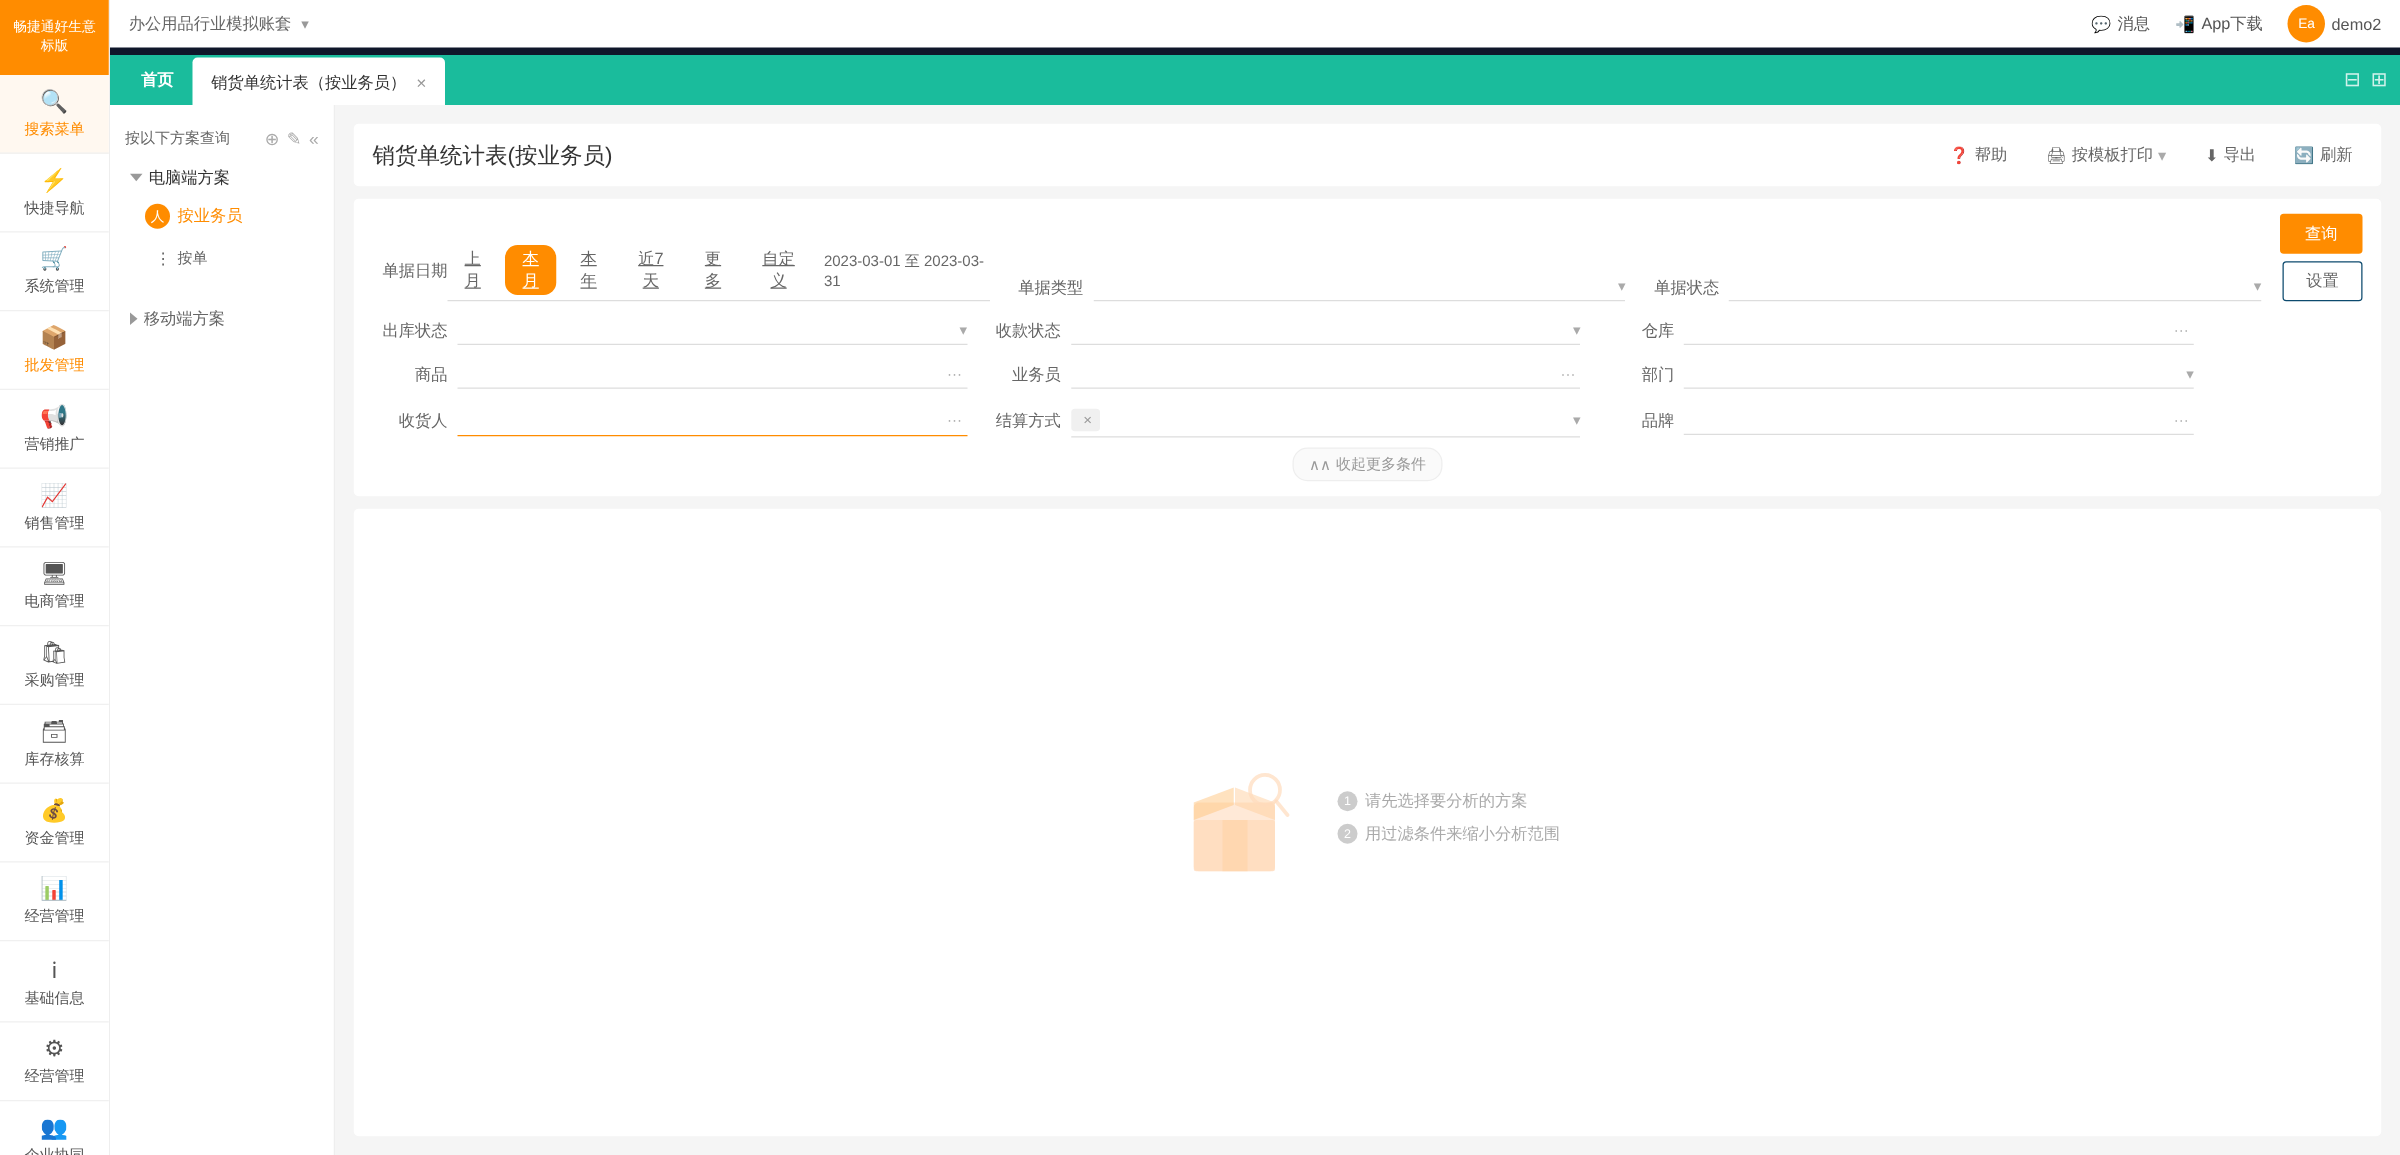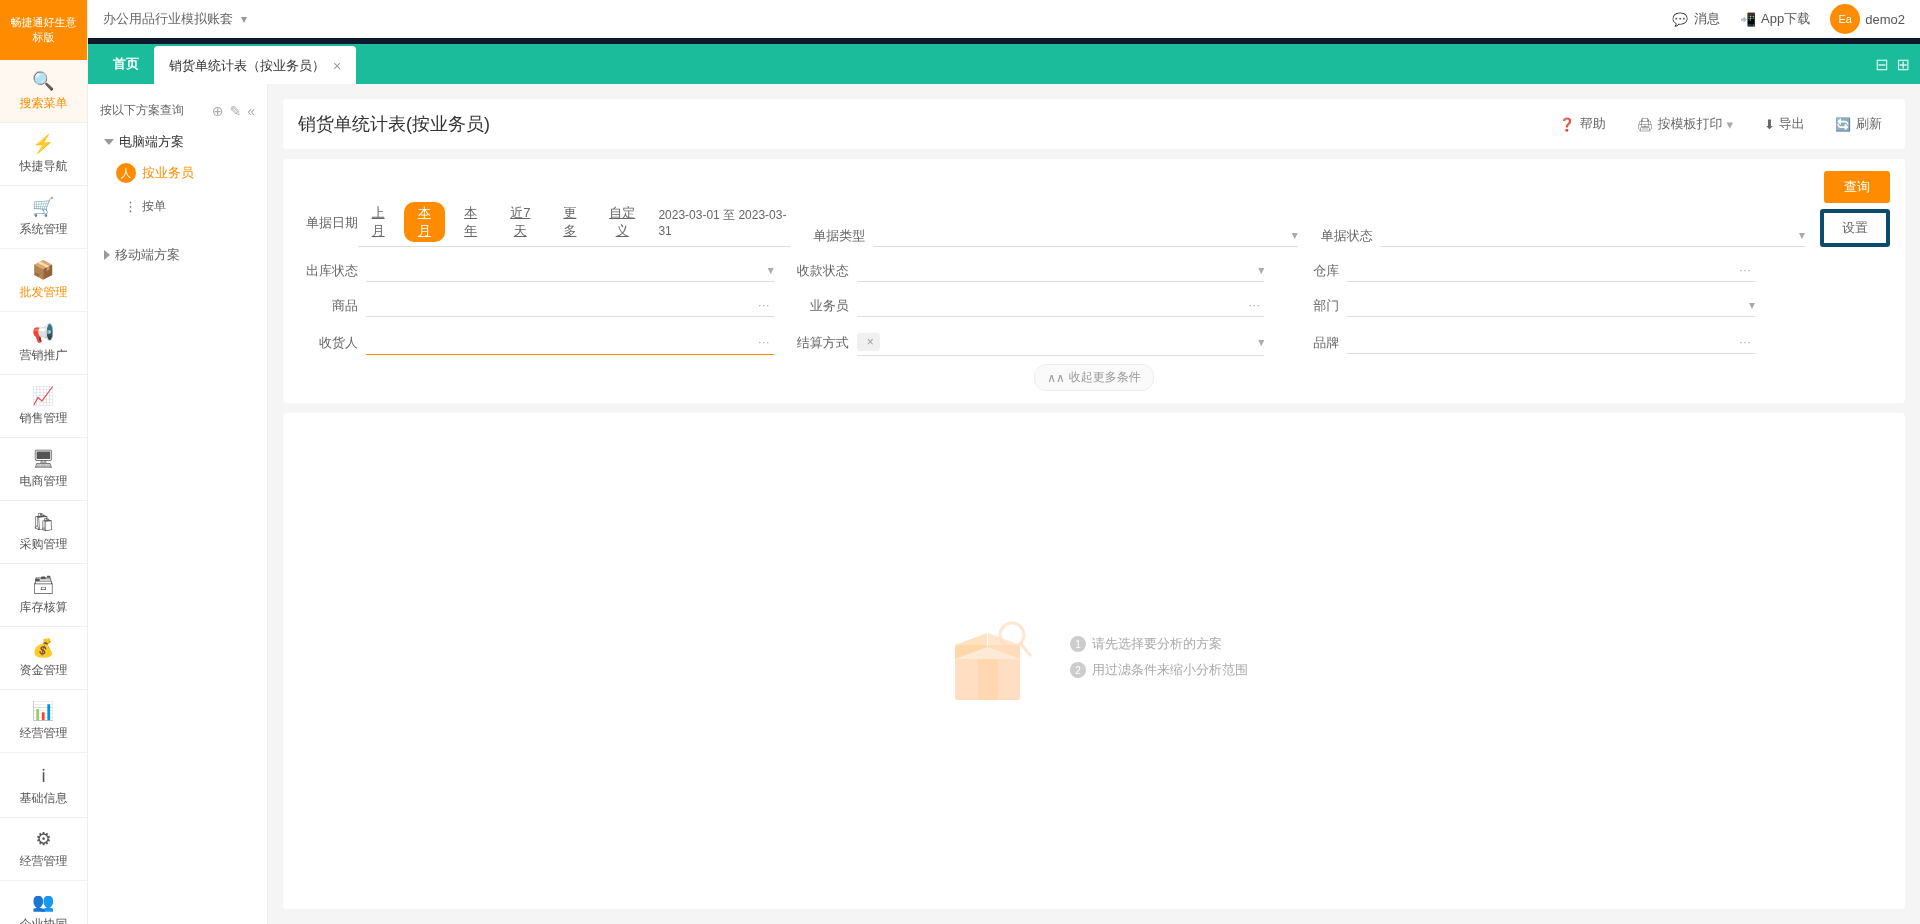--- a/index.html
+++ b/index.html
@@ -287,21 +287,21 @@
       color: #fff;
       border: none;
       padding: 7px 20px;
       border-radius: 3px;
       cursor: pointer;
       font-size: 13px;
     }
     .btn-settings {
       background: #fff;
       color: #666;
-      border: 4px solid #0c4a6e;
+      border: 1px solid #0c4a6e;
       padding: 6px 18px;
       border-radius: 3px;
       cursor: pointer;
       font-size: 13px;
     }
 
     
     .empty-state {
       flex: 1;
       display: flex;

